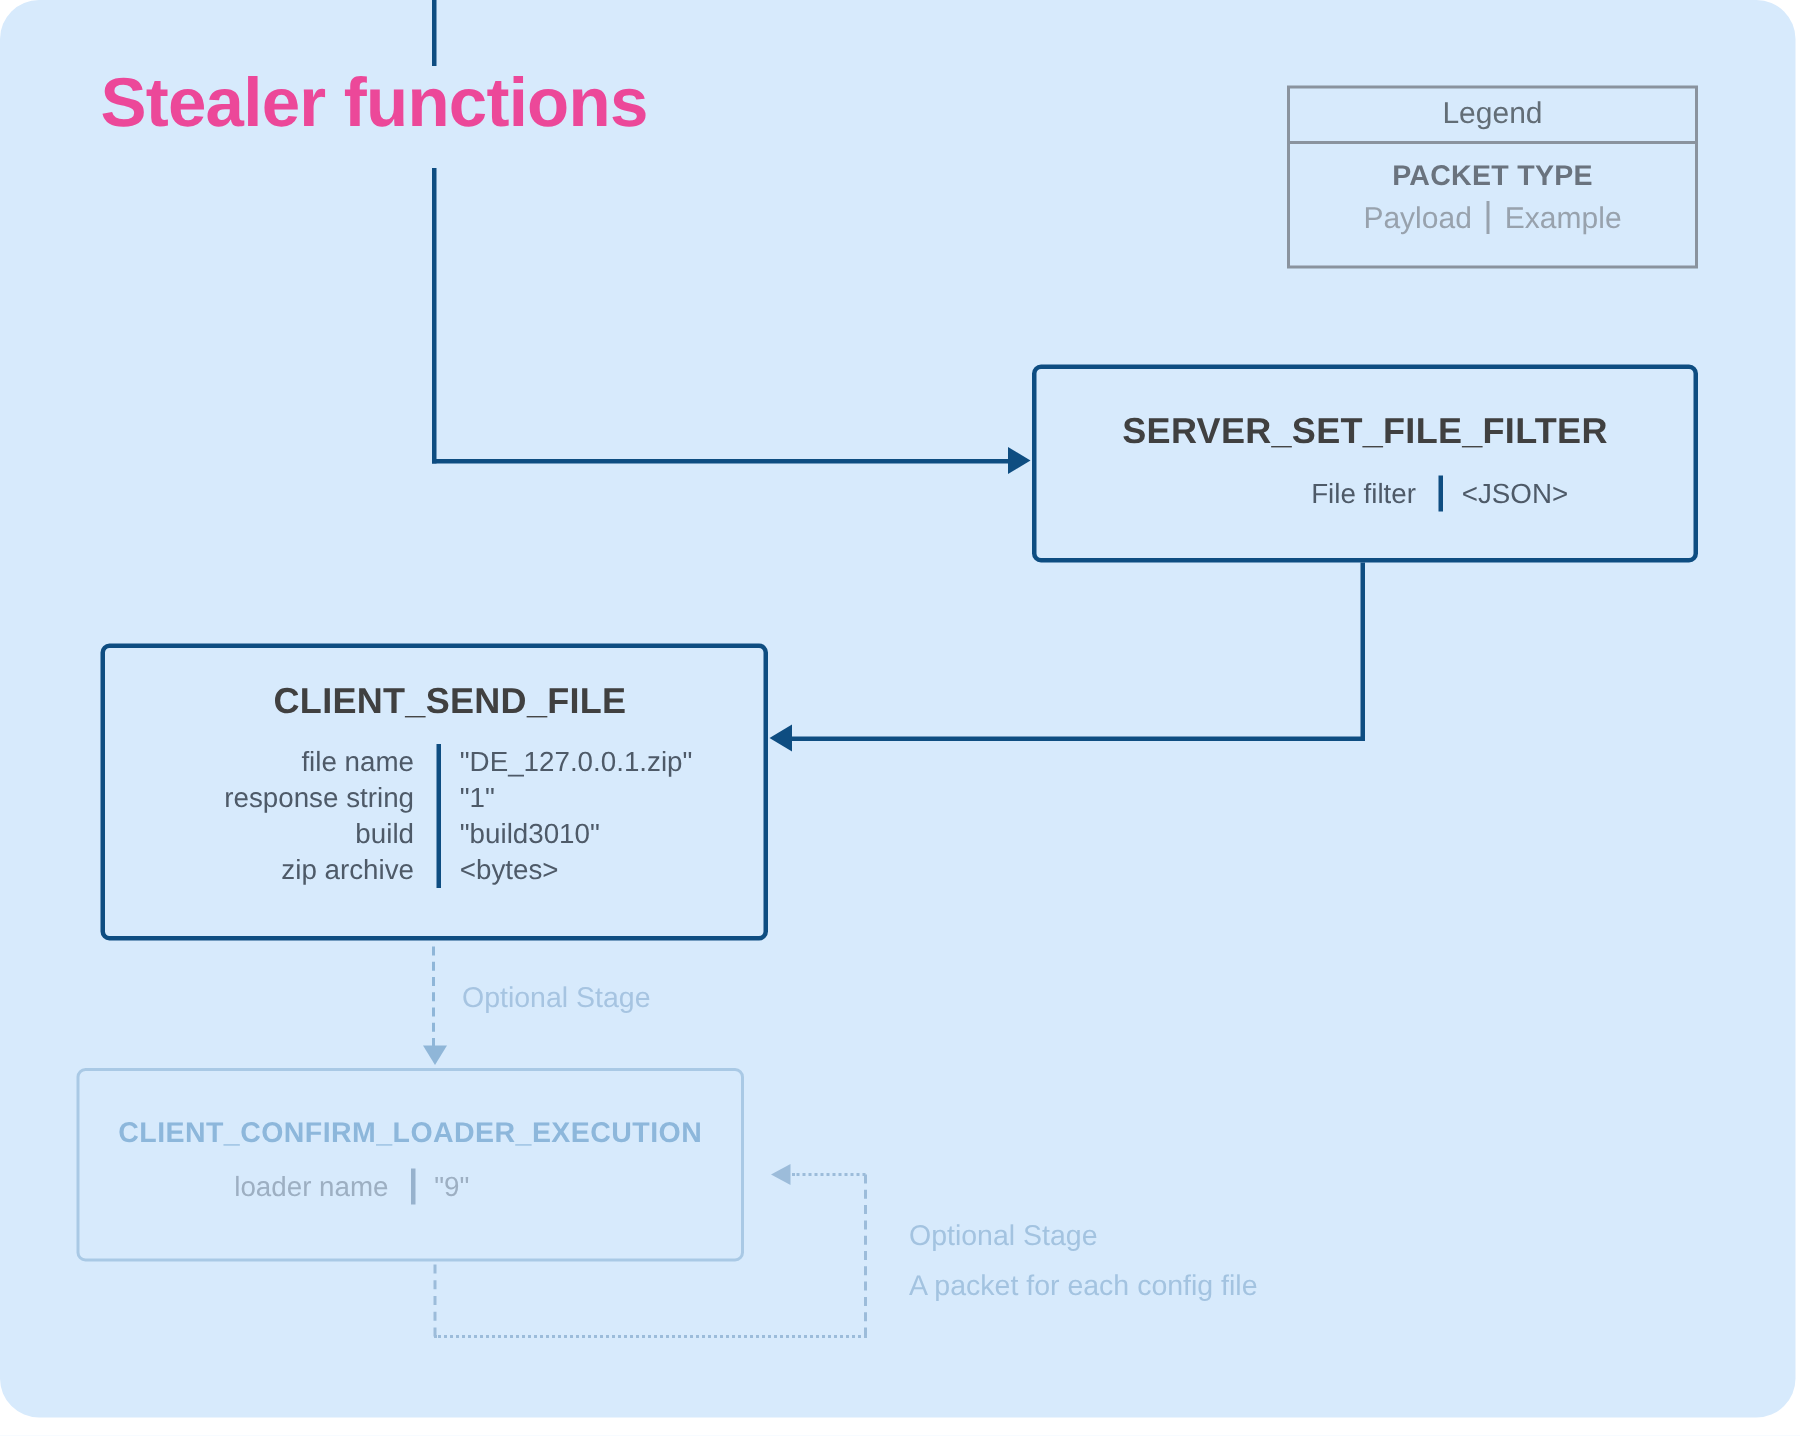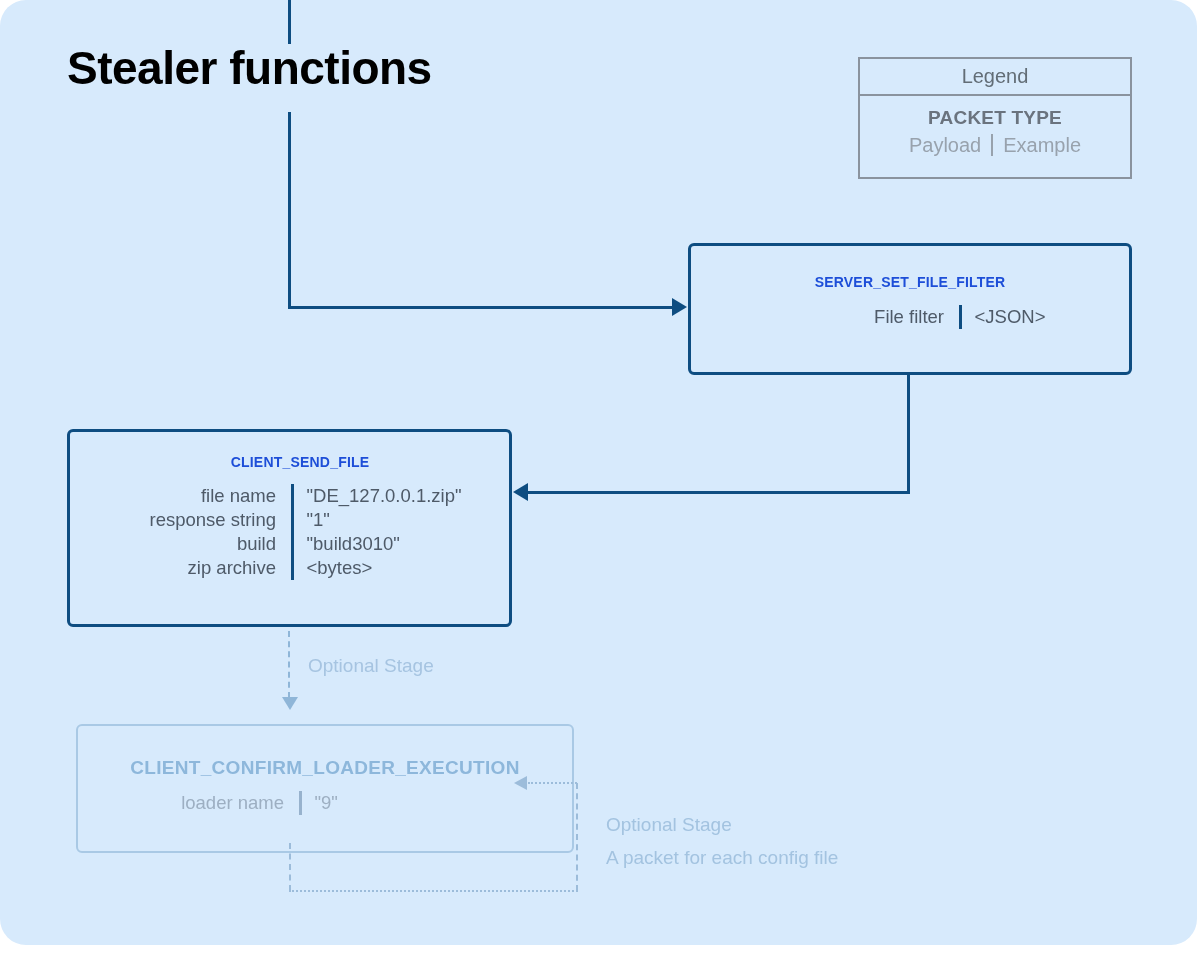--- a/index.html
+++ b/index.html
@@ -23,21 +23,21 @@
     border-radius: 26px;
   }
   .abs { position: absolute; }
 
   
   .page-title {
     left: 67px; top: 42px;
     font-size: 46px;
     line-height: 52px;
     font-weight: bold;
-    color: #000000;
+    color: #ec4899;
     letter-spacing: -0.5px;
     white-space: nowrap;
   }
 
   
   .legend {
     left: 858px; top: 57px;
     width: 274px; height: 122px;
     border: 2.5px solid #8a939e;
     box-sizing: border-box;
@@ -72,22 +72,22 @@
   
   .packet-box {
     box-sizing: border-box;
     border-radius: 6px;
   }
   .packet-box.solid { border: 3px solid #0e4d81; }
   .packet-box.faded { border: 2.5px solid #a9c9e5; }
   .packet-title {
     text-align: center;
     font-weight: bold;
-    font-size: 14px;
-    color: #1d4ed8;
+    font-size: 24px;
+    color: #404040;
     letter-spacing: 0.2px;
     white-space: nowrap;
   }
   .packet-box.faded .packet-title {
     font-size: 19px;
     color: #8db7db;
     letter-spacing: 0.3px;
   }
   .packet-rows { display: flex; align-items: stretch; }
   .packet-labels {
@@ -116,21 +116,21 @@
 
   #box-server { left: 688px; top: 243px; width: 444px; height: 132px; }
   #box-server .packet-title { margin-top: 28px; }
   #box-server .packet-rows { margin-top: 15px; padding-left: 48px; }
   #box-server .packet-labels { width: 205px; }
 
   #box-client-send { left: 67px; top: 429px; width: 445px; height: 198px; }
   #box-client-send .packet-title { margin-top: 22px; padding-left: 21px; }
   #box-client-send .packet-rows { margin-top: 14px; }
 
-  #box-client-confirm { left: 76px; top: 712px; width: 498px; height: 129px; margin-top: 12px; }
+  #box-client-confirm { left: 51px; top: 712px; width: 445px; height: 129px; }
   #box-client-confirm .packet-title { margin-top: 31px; }
   #box-client-confirm .packet-rows { margin-top: 12px; }
 
   
   .solid-line { background: #0e4d81; }
   #line-top-a   { left: 288px; top: 0px;   width: 3px;  height: 44px; }
   #line-top-b   { left: 288px; top: 112px; width: 3px;  height: 197px; }
   #arrow1-h     { left: 288px; top: 306px; width: 386px; height: 3px; }
   #arrow1-head  {
     left: 672px; top: 298px;

